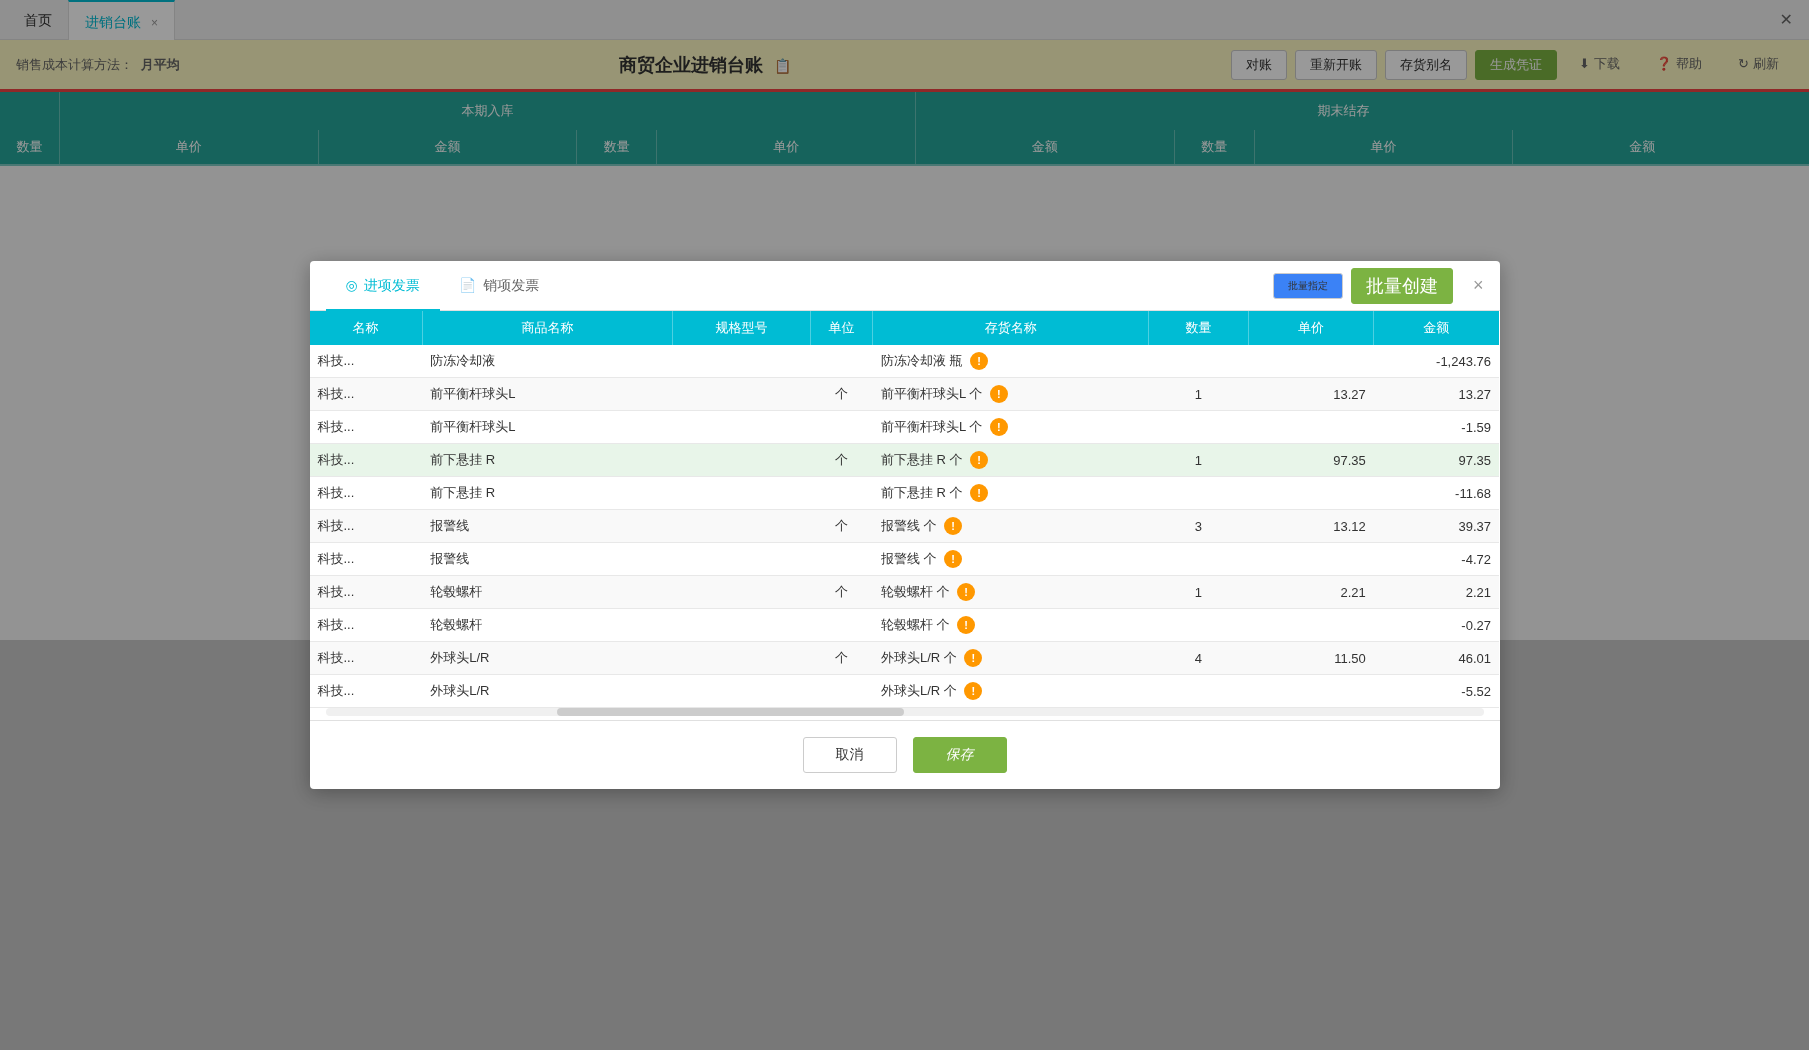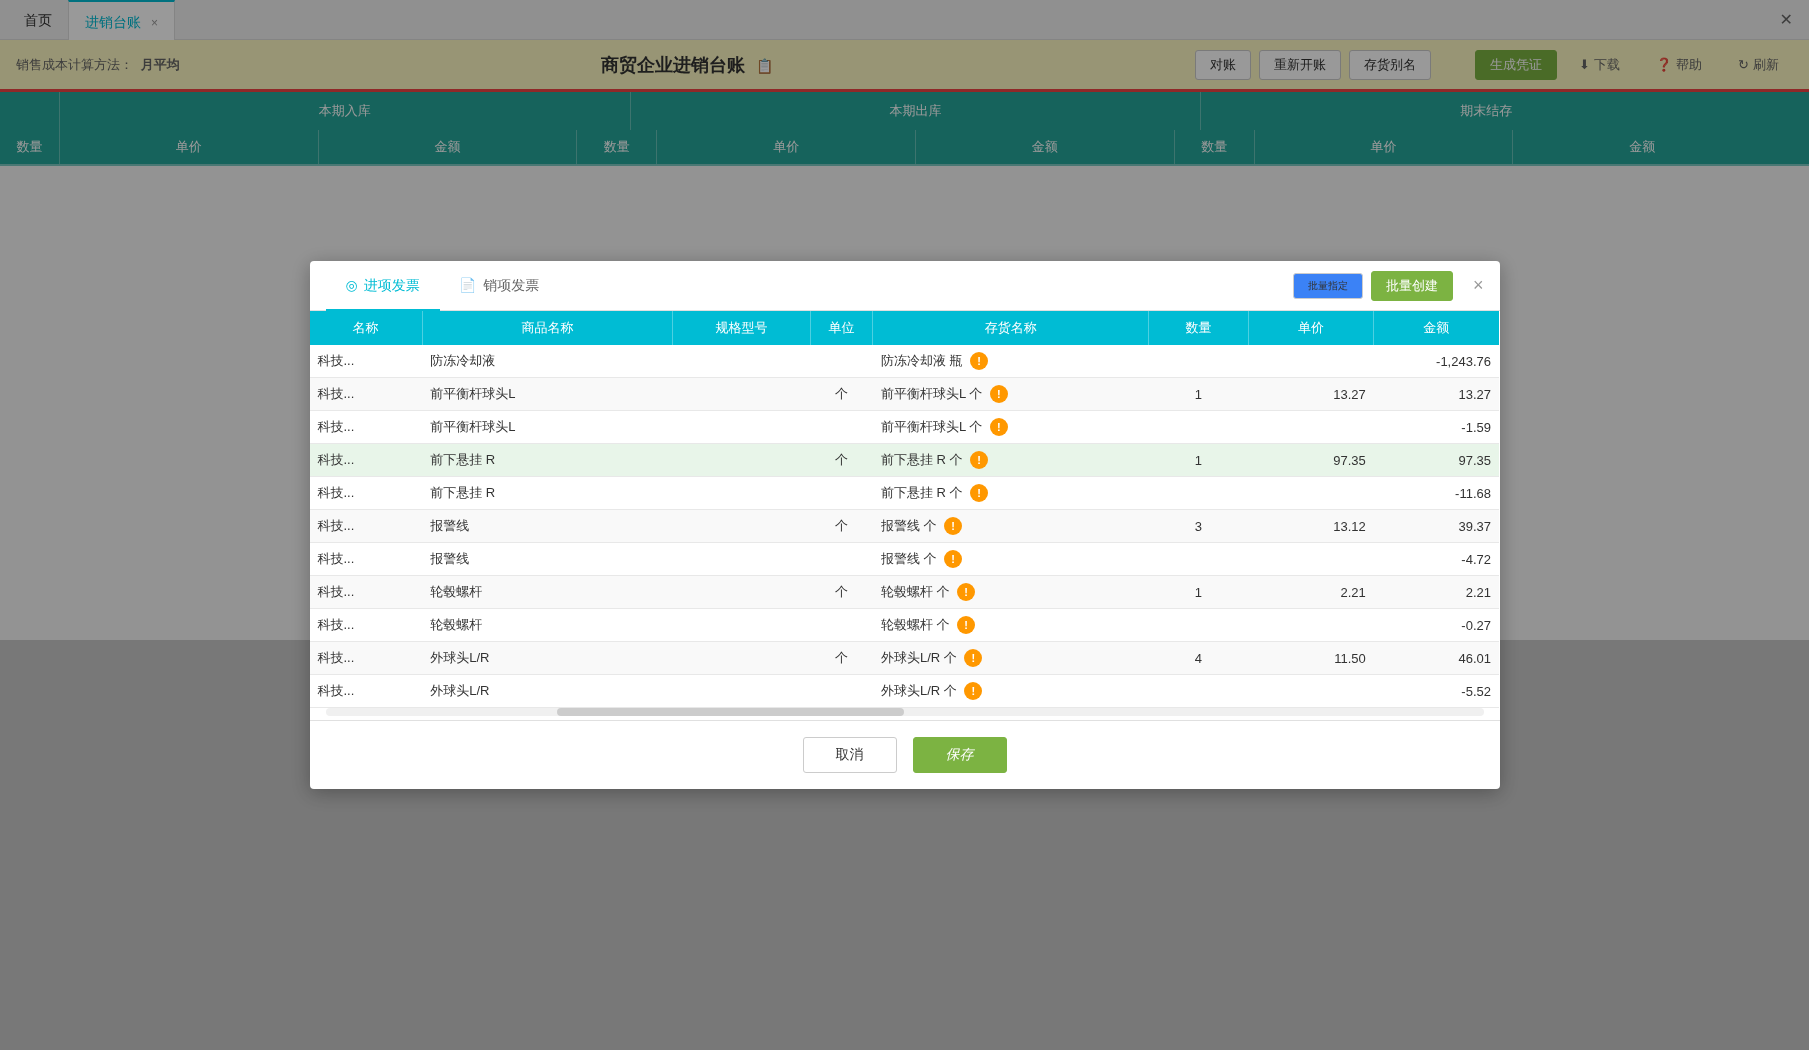--- a/index.html
+++ b/index.html
@@ -20,43 +20,43 @@
 
     
     .main-area { background: #f5f5f5; position: relative; }
 
     
     .top-toolbar {
       display: flex; align-items: center; background: #fef9c3; padding: 8px 16px; border-bottom: 3px solid #ef4444; height: 52px;
     }
     .cost-method { font-size: 13px; color: #666; }
     .page-title { flex: 1; text-align: center; font-size: 18px; font-weight: bold; color: #333; }
-    .toolbar-btns { display: flex; gap: 8px; align-items: center; }
+    .toolbar-btns { display: flex; gap: 8px; align-items: flex-start; }
     .btn { padding: 5px 14px; border-radius: 3px; border: 1px solid #ccc; cursor: pointer; font-size: 13px; background: #fff; color: #333; }
-    .btn-primary { background: #7cb342; color: #fff; border-color: #7cb342; margin-left: 36px; }
+    .btn-primary { background: #7cb342; color: #fff; border-color: #7cb342; }
     .btn-icon { display: flex; align-items: center; gap: 4px; color: #666; border: none; background: none; cursor: pointer; }
 
     
     .modal-overlay {
       position: fixed; top: 0; left: 0; width: 1809px; height: 1050px; background: rgba(0,0,0,0.4); z-index: 100; display: flex; justify-content: center; align-items: center;
     }
     .modal {
       background: #fff; border-radius: 4px; width: 1190px; max-height: 800px; display: flex; flex-direction: column; position: relative; box-shadow: 0 4px 20px rgba(0,0,0,0.3);
     }
     .modal-header {
       display: flex; align-items: center; padding: 0 16px; border-bottom: 1px solid #e0e0e0; height: 50px;
     }
     .modal-tabs { display: flex; gap: 0; }
     .modal-tab {
       padding: 0 20px; height: 50px; line-height: 50px; cursor: pointer; font-size: 14px; color: #666; border-bottom: 2px solid transparent; display: flex; align-items: center; gap: 6px;
     }
     .modal-tab.active { color: #00bcd4; border-bottom: 2px solid #00bcd4; }
     .modal-header-actions { margin-left: auto; display: flex; gap: 8px; align-items: center; }
     .btn-batch-assign { background: #3b82f6; border: 1px solid #ccc; padding: 5px 14px; border-radius: 3px; cursor: pointer; font-size: 10px; color: #333; }
-    .btn-batch-create { background: #7cb342; border: 1px solid #7cb342; padding: 5px 14px; border-radius: 3px; cursor: pointer; font-size: 13px; color: #fff; }
+    .btn-batch-create { background: #7cb342; border: 1px solid #7cb342; padding: 5px 14px; border-radius: 3px; cursor: pointer; font-size: 18px; color: #fff; }
     .modal-close { font-size: 18px; cursor: pointer; color: #999; margin-left: 12px; }
 
     
     .modal-table-wrap { flex: 1; overflow: auto; }
     .modal-table { width: 100%; border-collapse: collapse; }
     .modal-table th {
       background: #00bcd4; color: #fff; text-align: center; padding: 8px 6px; font-weight: normal; border-right: 1px solid rgba(255,255,255,0.3); font-size: 13px;
     }
     .modal-table td {
       padding: 7px 8px; border-bottom: 1px solid #e8e8e8; font-size: 13px; color: #333;
@@ -122,21 +122,20 @@
       <button class="btn-icon btn">
         <span>↻</span>
         <span>刷新</span>
       </button>
     </div>
   </div>
 
   <div style="display: flex; background: #26a69a; color: #fff; padding-right: 38px;">
     <div style="flex: 0 0 60px; border-right: 1px solid rgba(255,255,255,0.3);"></div>
     <div style="flex: 1; text-align: center; padding: 10px 0; border-right: 1px solid rgba(255,255,255,0.3);">本期入库</div>
-    <div style="flex: 1; text-align: center; padding: 10px 0; border-right: 1px solid rgba(255,255,255,0.3);">本期出库</div>
     <div style="flex: 1; text-align: center; padding: 10px 0;">期末结存</div>
   </div>
   <div style="display: flex; background: #26a69a; color: #fff; padding-right: 38px; border-bottom: 2px solid rgba(255,255,255,0.4);">
     <div style="flex:0 0 60px; padding: 8px 4px; text-align:center; border-right: 1px solid rgba(255,255,255,0.3);">数量</div>
     <div style="flex:1; padding: 8px 4px; text-align:center; border-right: 1px solid rgba(255,255,255,0.3);">单价</div>
     <div style="flex:1; padding: 8px 4px; text-align:center; border-right: 1px solid rgba(255,255,255,0.3);">金额</div>
     <div style="flex:0 0 80px; padding: 8px 4px; text-align:center; border-right: 1px solid rgba(255,255,255,0.3);">数量</div>
     <div style="flex:1; padding: 8px 4px; text-align:center; border-right: 1px solid rgba(255,255,255,0.3);">单价</div>
     <div style="flex:1; padding: 8px 4px; text-align:center; border-right: 1px solid rgba(255,255,255,0.3);">金额</div>
     <div style="flex:0 0 80px; padding: 8px 4px; text-align:center; border-right: 1px solid rgba(255,255,255,0.3);">数量</div>

